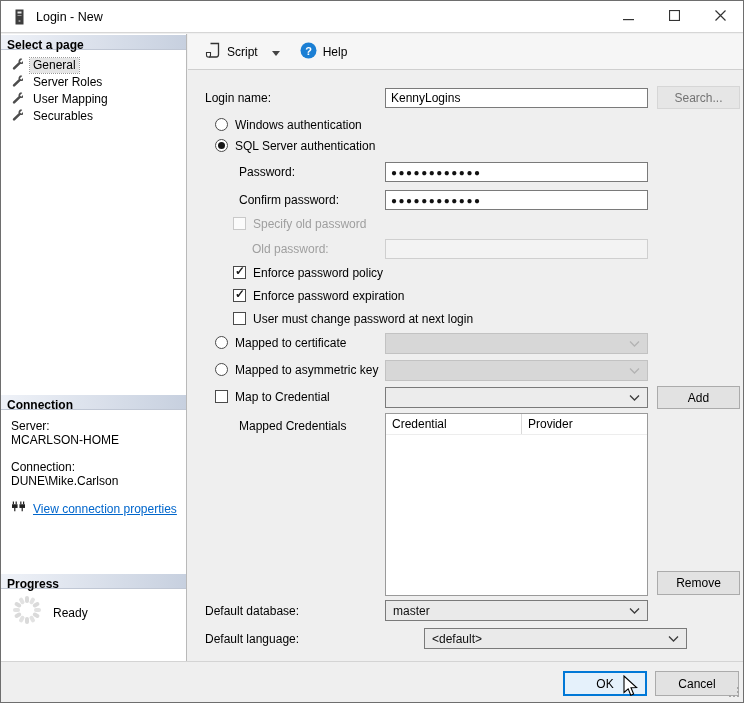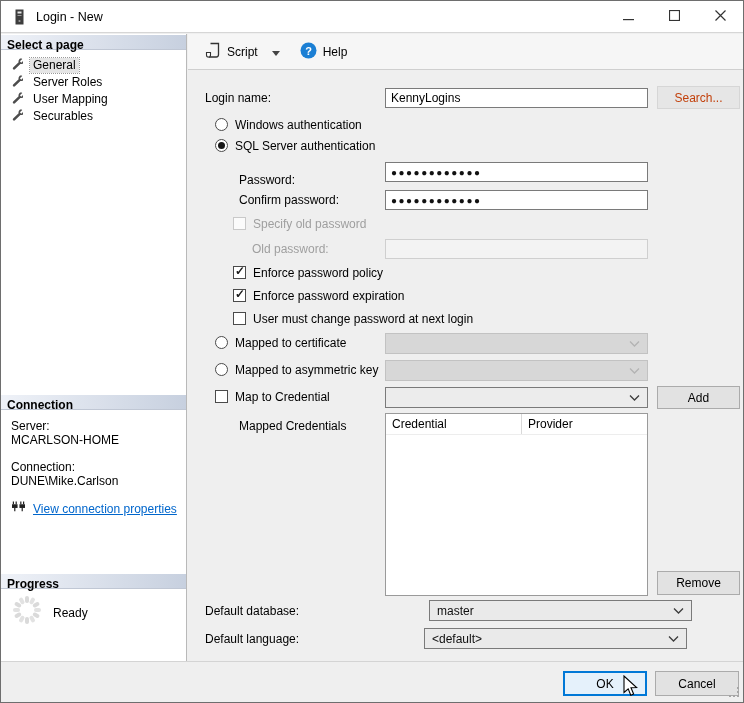--- a/index.html
+++ b/index.html
@@ -67,21 +67,21 @@
   }
   .textbox.disabled { background: #f3f3f3; border-color: #cfcfcf; }
   .pwd { font-size: 10px; letter-spacing: 1.5px; font-weight: bold; color: #111; }
 
   .btn {
     position: absolute; width: 83px; height: 23px;
     background: #e2e2e2; border: 1px solid #ababab;
     display: flex; align-items: center; justify-content: center;
     font-size: 12px; cursor: default;
   }
-  .btn.disabled { background: #e6e6e6; border-color: #d6d6d6; color: #c2410c; }
+  .btn.disabled { background: #e6e6e6; border-color: #d6d6d6; color: #737373; }
   .btn.default-btn { background: #e5f1fb; border: 2px solid #0078d7; }
 
   .radio {
     position: absolute; width: 13px; height: 13px; border-radius: 50%;
     border: 1px solid #4a4a4a; background: #fff;
   }
   .radio.selected::after {
     content: ""; position: absolute; left: 2px; top: 2px; width: 7px; height: 7px;
     border-radius: 50%; background: #161616;
   }
@@ -265,21 +265,21 @@
     <div class="btn disabled" style="left:469px; top:16px;">
       <span>Search...</span>
     </div>
 
     <div class="radio" style="left:27px; top:48px;"></div>
     <div class="lbl" style="left:47px; top:48px;">Windows authentication</div>
 
     <div class="radio selected" style="left:27px; top:69px;"></div>
     <div class="lbl" style="left:47px; top:69px;">SQL Server authentication</div>
 
-    <div class="lbl" style="left:51px; top:103px;">Password:</div>
+    <div class="lbl" style="left:51px; top:95px;">Password:</div>
     <div class="textbox" style="top:92px;">
       <span class="pwd">●●●●●●●●●●●●</span>
     </div>
 
     <div class="lbl" style="left:51px; top:123px;">Confirm password:</div>
     <div class="textbox" style="top:120px;">
       <span class="pwd">●●●●●●●●●●●●</span>
     </div>
 
     <div class="checkbox disabled" style="left:45px; top:147px;"></div>
@@ -340,21 +340,21 @@
       <div class="list-header">
         <div class="col-1">Credential</div>
         <div class="col-2">Provider</div>
       </div>
     </div>
     <div class="btn" style="left:469px; top:501px; height:24px;">
       <span>Remove</span>
     </div>
 
     <div class="lbl" style="left:17px; top:534px;">Default database:</div>
-    <div class="combo" style="top:530px;margin-left:44px;">
+    <div class="combo" style="top:530px;">
       <span>master</span>
       <span class="chev">
           <svg width="11" height="6" viewBox="0 0 11 6">
             <path d="M1 .5l4.5 4.5L10 .5" fill="none" stroke="currentColor" stroke-width="1.3"></path>
           </svg>
         </span>
     </div>
 
     <div class="lbl" style="left:17px; top:562px;">Default language:</div>
     <div class="combo" style="top:558px;margin-left:39px;">

